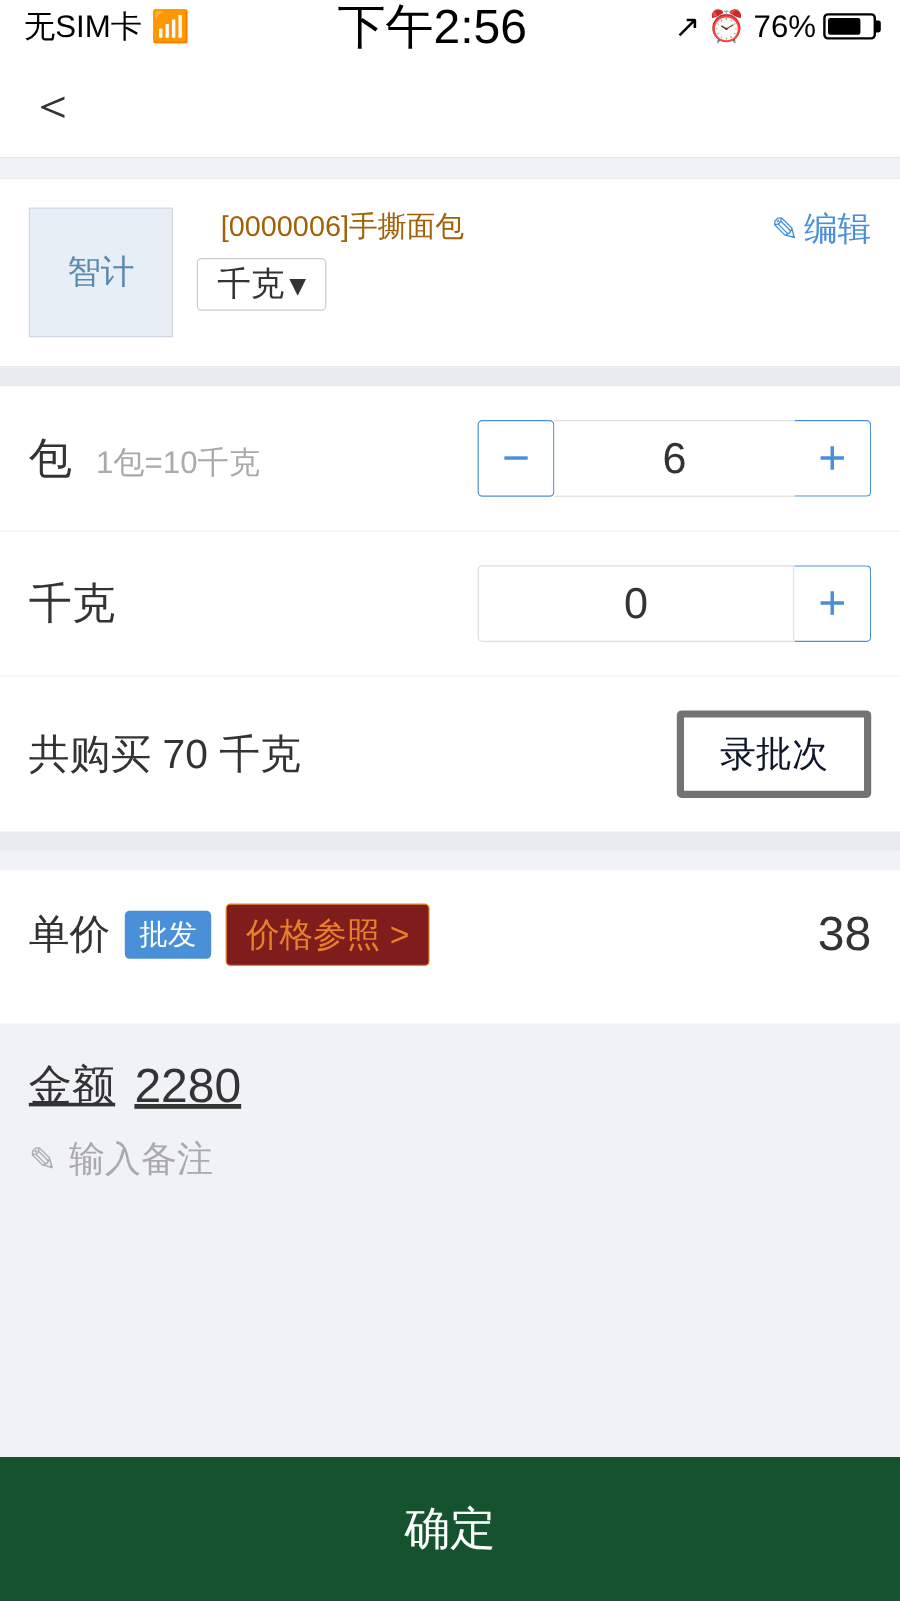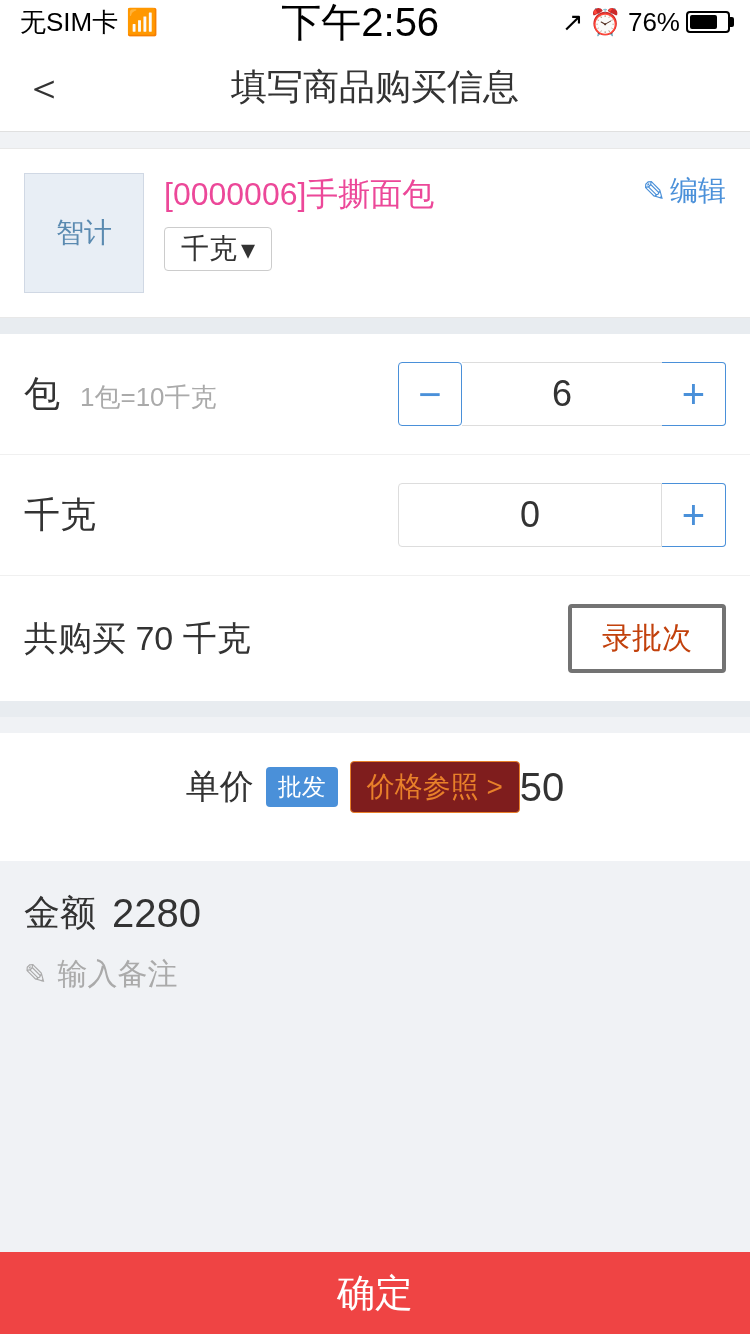--- a/index.html
+++ b/index.html
@@ -75,35 +75,35 @@
       padding: 24px 24px;
       display: flex;
       align-items: flex-start;
       gap: 20px;
       margin-top: 16px;
       border-top: 1px solid #e8e8e8;
       border-bottom: 1px solid #e8e8e8;
     }
     .product-image {
       width: 120px;
-      height: 120px;
+      height: 108px;
       background: #e8eef5;
       border: 1px solid #d0d8e4;
       display: flex;
       align-items: center;
       justify-content: center;
       flex-shrink: 0;
     }
     .product-logo {
       font-size: 28px;
       color: #5a8ab0;
       text-align: center;
     }
     .product-info { flex: 1; }
-    .product-name { font-size: 32px; color: #ec4899; font-weight: 500; margin-bottom: 10px; }
+    .product-name { font-size: 24px; color: #a16207; font-weight: 500; margin-bottom: 10px; margin-left: 20px; }
     .product-stock { font-size: 28px; color: #666; margin-bottom: 10px; }
     .product-unit {
       display: flex; align-items: center; gap: 8px;
       font-size: 28px; color: #333;
     }
     .unit-select {
       border: 1px solid #ccc;
       border-radius: 4px;
       padding: 2px 16px;
       font-size: 28px;
@@ -208,39 +208,39 @@
     
     .summary-row {
       background: #fff;
       display: flex;
       align-items: center;
       justify-content: space-between;
       padding: 28px 24px;
     }
     .summary-text { font-size: 34px; color: #333; }
     .batch-btn {
-      border: 4px solid #737373;
+      border: 6px solid #737373;
       border-radius: 4px;
       padding: 10px 30px;
       font-size: 30px;
-      color: #c2410c;
+      color: #0f172a;
       background: #fff;
       cursor: pointer;
     }
 
     
     .price-section {
       background: #fff;
       margin-top: 16px;
       padding: 28px 24px;
     }
     .price-row {
       display: flex;
       align-items: center;
-      justify-content: center;
+      justify-content: space-between;
       margin-bottom: 20px;
     }
     .price-left { display: flex; align-items: center; gap: 12px; }
     .price-label { font-size: 34px; color: #333; }
     .price-tag {
       background: #4a90d9;
       color: #fff;
       font-size: 24px;
       padding: 4px 12px;
       border-radius: 4px;
@@ -262,20 +262,21 @@
     
     .amount-section {
       background: #f0f2f5;
       padding: 28px 24px 20px;
     }
     .amount-row {
       display: flex;
       align-items: center;
       gap: 16px;
       margin-bottom: 16px;
+      text-decoration: underline;
     }
     .amount-label { font-size: 36px; color: #333; }
     .amount-value { font-size: 40px; color: #333; font-weight: 500; }
     .remark-row {
       display: flex;
       align-items: center;
       gap: 10px;
       color: #aaa;
       font-size: 30px;
     }
@@ -284,22 +285,22 @@
     
     .empty-space {
       flex: 1;
       background: #f0f2f5;
       min-height: 280px;
     }
 
     
     .confirm-btn {
       width: 100%;
-      height: 82px;
-      background: #ef4444;
+      height: 120px;
+      background: #14532d;
       color: #fff;
       font-size: 38px;
       font-weight: 500;
       border: none;
       cursor: pointer;
       display: flex;
       align-items: center;
       justify-content: center;
       position: fixed;
       bottom: 0;
@@ -326,21 +327,20 @@
     <span>⏰</span>
     <span>76%</span>
     <div class="battery-bar">
       <div class="battery-fill"></div>
     </div>
   </div>
 </div>
 
 <div class="nav-bar">
   <div class="nav-back">＜</div>
-  <div class="nav-title">填写商品购买信息</div>
 </div>
 
 <div class="product-card-wrapper">
   <div class="product-card">
     <div class="product-image">
       <div class="product-logo">智计</div>
     </div>
     <div class="product-info">
       <div class="product-name">[0000006]手撕面包</div>
       <div class="product-unit">
@@ -391,21 +391,21 @@
 
 <div class="section-divider"></div>
 
 <div class="price-section">
   <div class="price-row">
     <div class="price-left">
       <span class="price-label">单价</span>
       <span class="price-tag">批发</span>
       <button class="price-ref-btn">价格参照 &gt;</button>
     </div>
-    <span class="price-value">50</span>
+    <span class="price-value">38</span>
   </div>
 </div>
 
 <div class="amount-section">
   <div class="amount-row">
     <span class="amount-label">金额</span>
     <span class="amount-value">2280</span>
   </div>
   <div class="remark-row">
     <span class="edit-pencil">✎</span>

